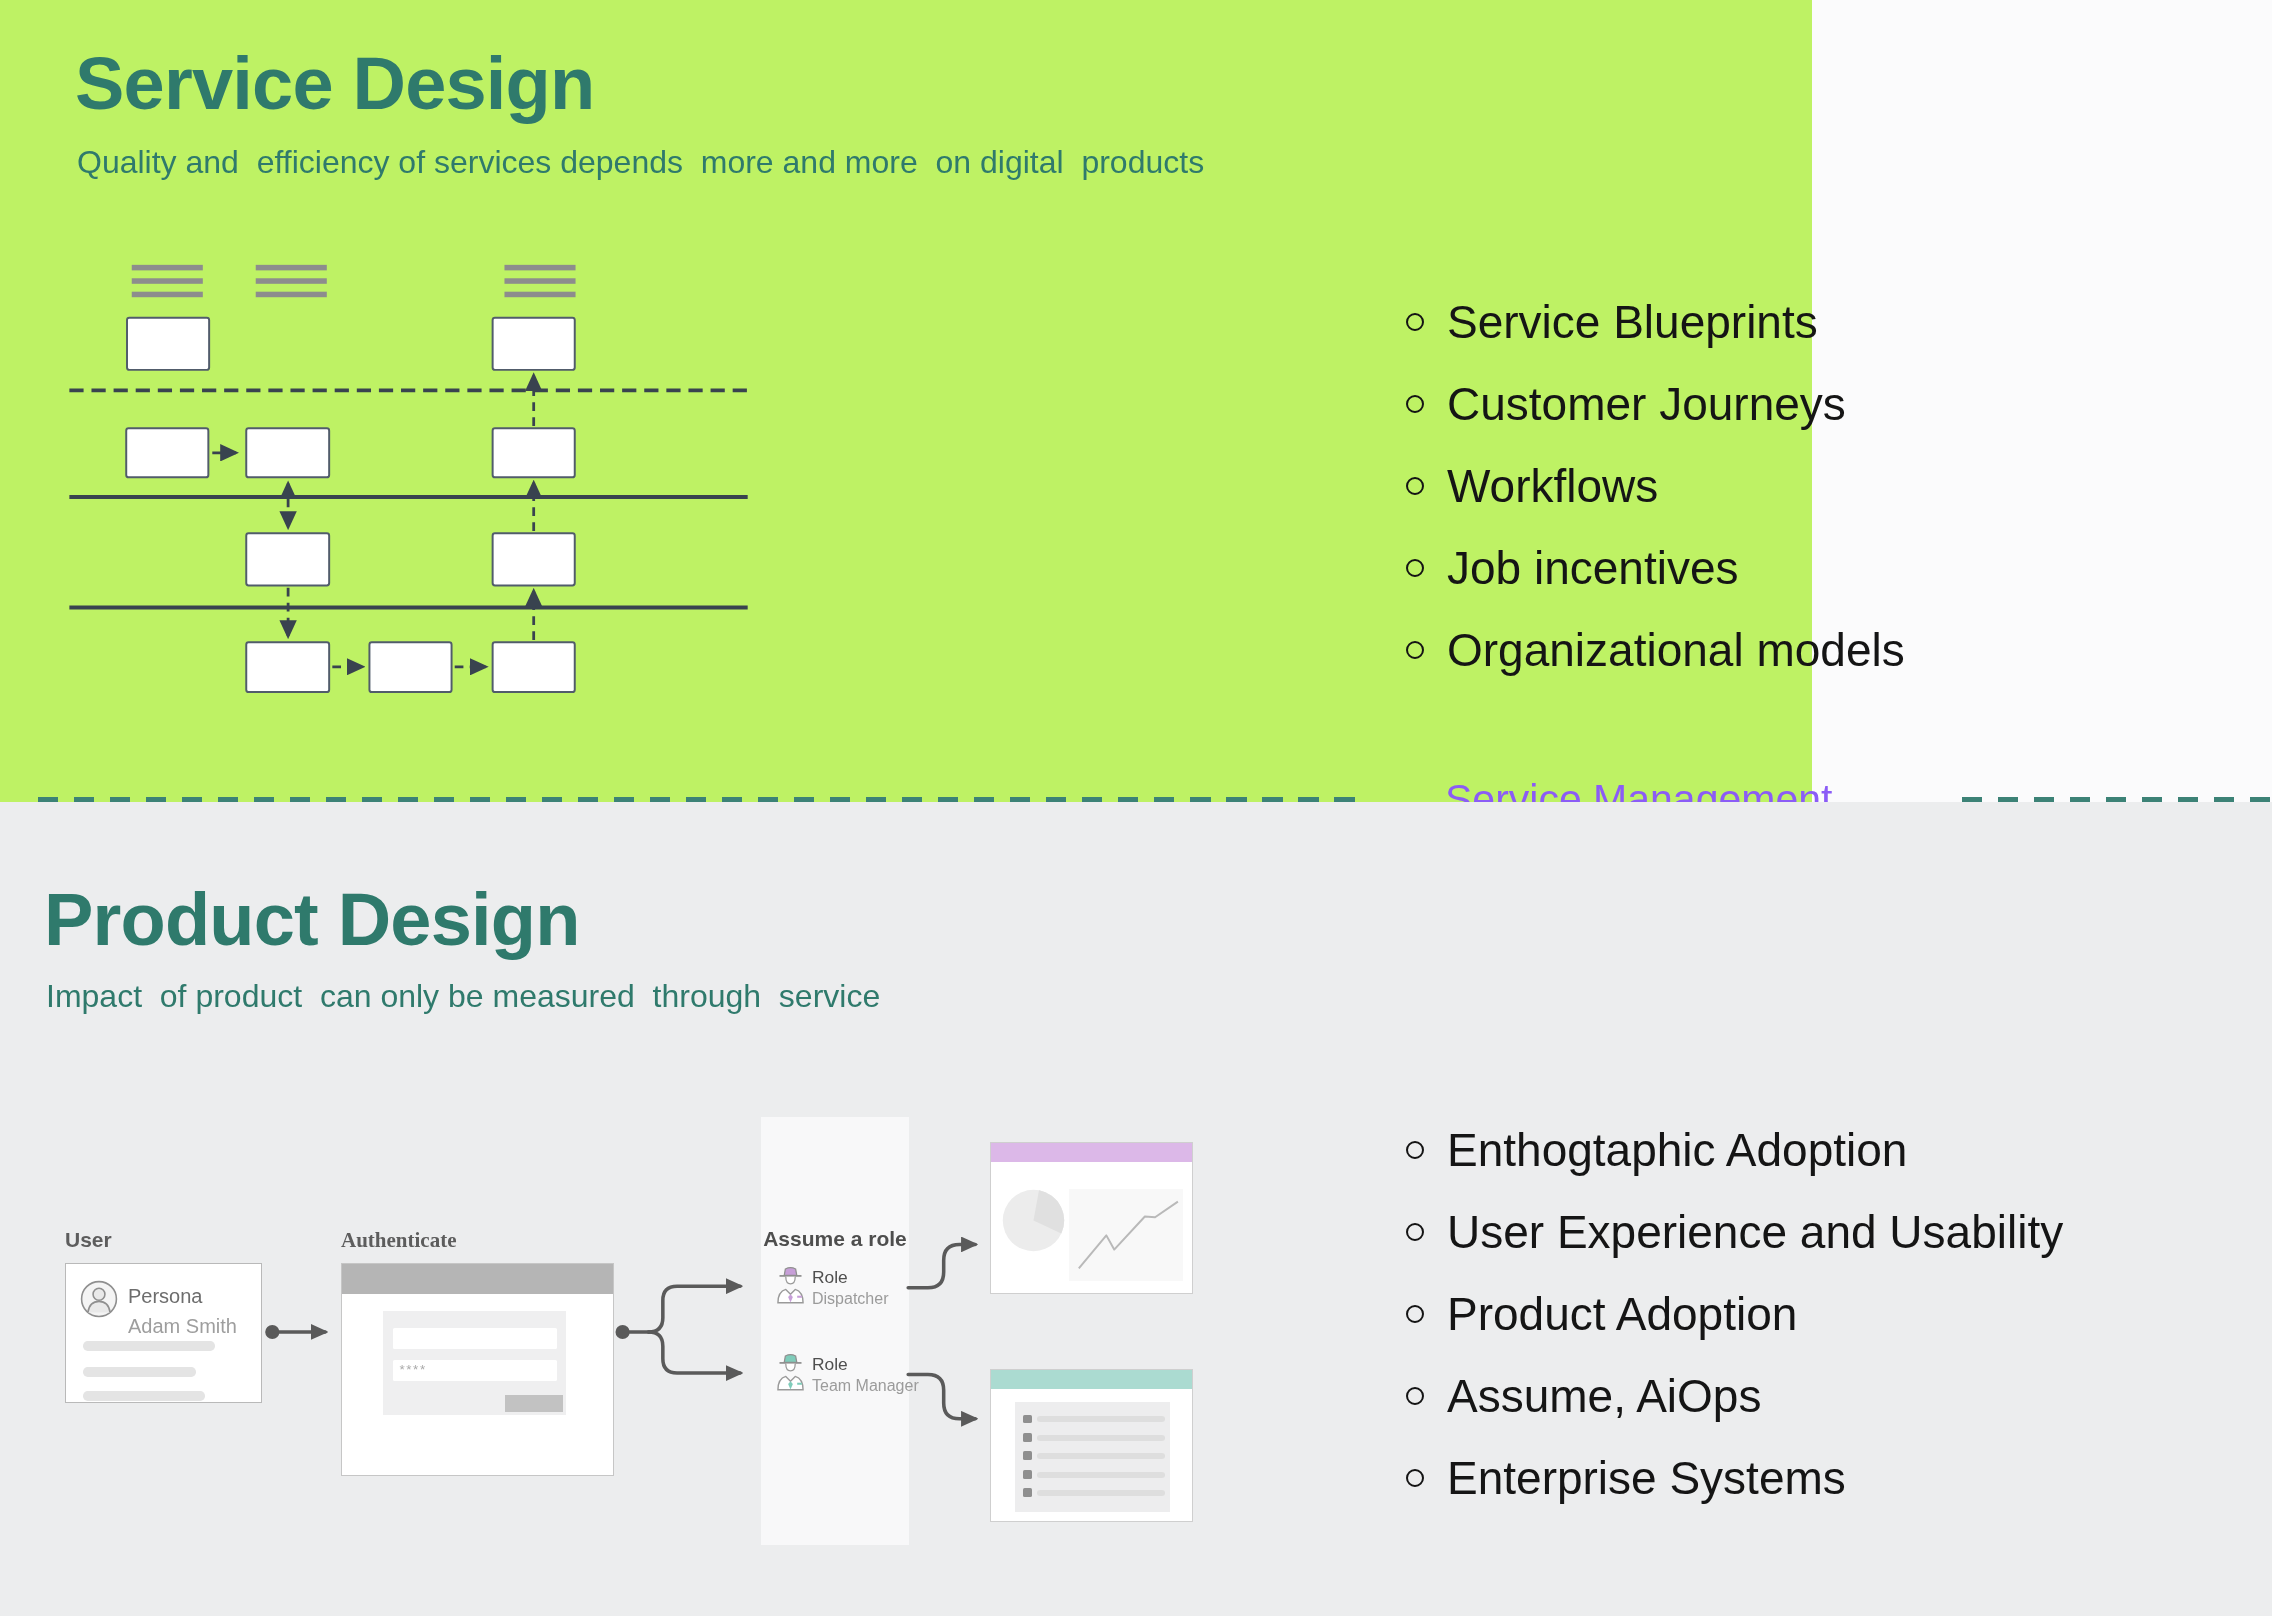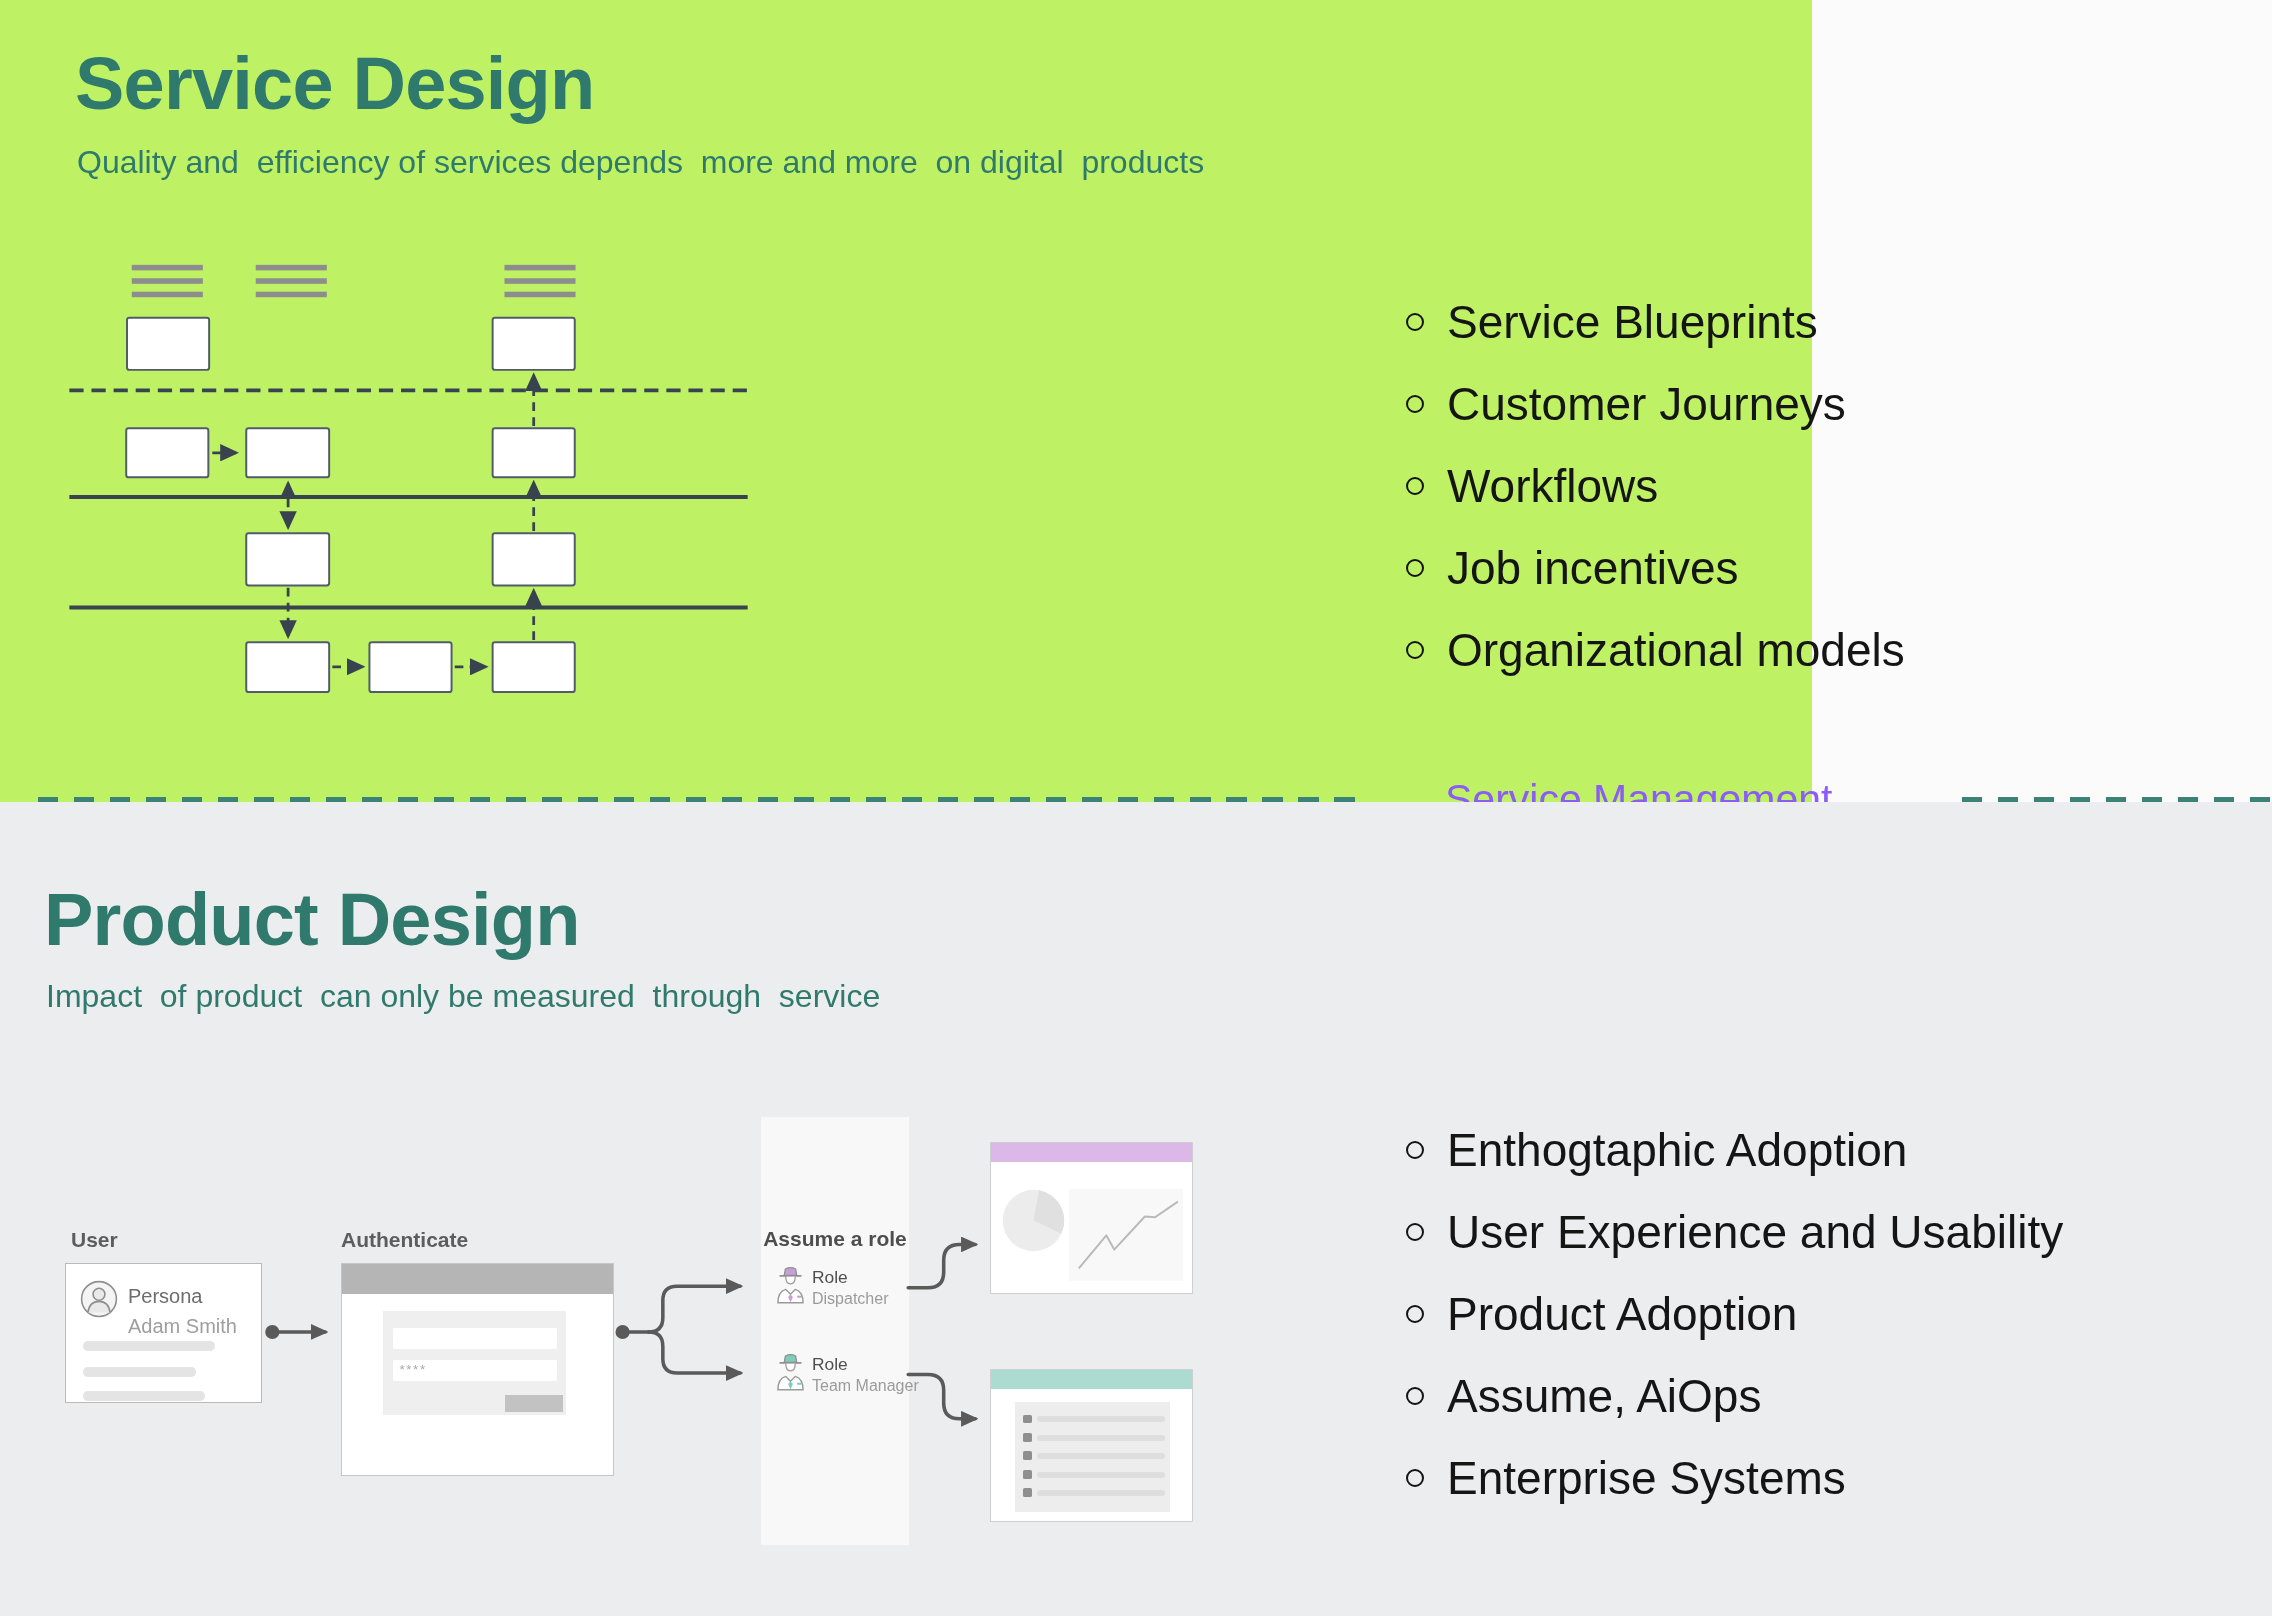--- a/index.html
+++ b/index.html
@@ -32,22 +32,22 @@
               background:repeating-linear-gradient(to right,#3c8276 0 20.5px,transparent 20.5px 36px); }
   #dash-left  { left:38px;  width:1319px; }
   #dash-right { left:1962px; width:311px; }
   #divider-label { position:absolute; left:1445px; top:776px; font-size:41px; color:#8b5cf6; }
 
   
   #blueprint { position:absolute; left:67px; top:253px; }
 
   
   .flow-label { position:absolute; font-size:21px; font-weight:600; color:#5d5d5d; }
-  #lbl-user { left:71px; top:1228px; }
-  #lbl-auth { left:341px; top:1228px; }
+  #lbl-user { left:65px; top:1228px; }
+  #lbl-auth { left:341px; top:1228px;font-family:Liberation Serif, serif; }
 
   .persona-card { position:absolute; left:65px; top:1263px; width:197px; height:140px;
                   background:#fff; border:1.6px solid #b9b9b9; }
   .persona-card .avatar { position:absolute; left:14px; top:16px; width:38px; height:38px; }
   .persona-card .p-title { position:absolute; left:62px; top:20.5px; font-size:20px; color:#6d6d6d; }
   .persona-card .p-name  { position:absolute; left:62px; top:51px; font-size:20px; color:#9e9e9e; }
   .persona-card .bar { position:absolute; left:17.4px; height:10.3px; border-radius:4.7px; background:#e4e4e4; }
   .persona-card .bar.b1 { top:77px;  width:132px; }
   .persona-card .bar.b2 { top:103px; width:113px; }
   .persona-card .bar.b3 { top:127px; width:122px; }

